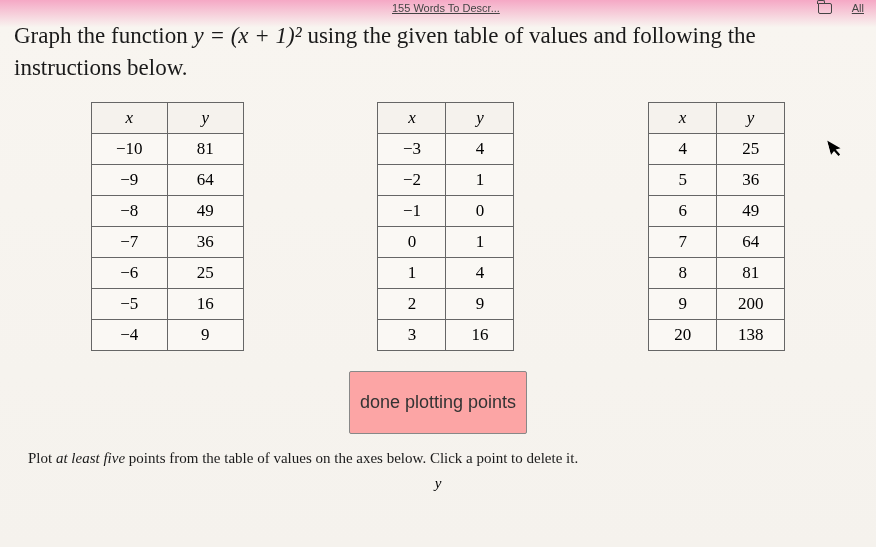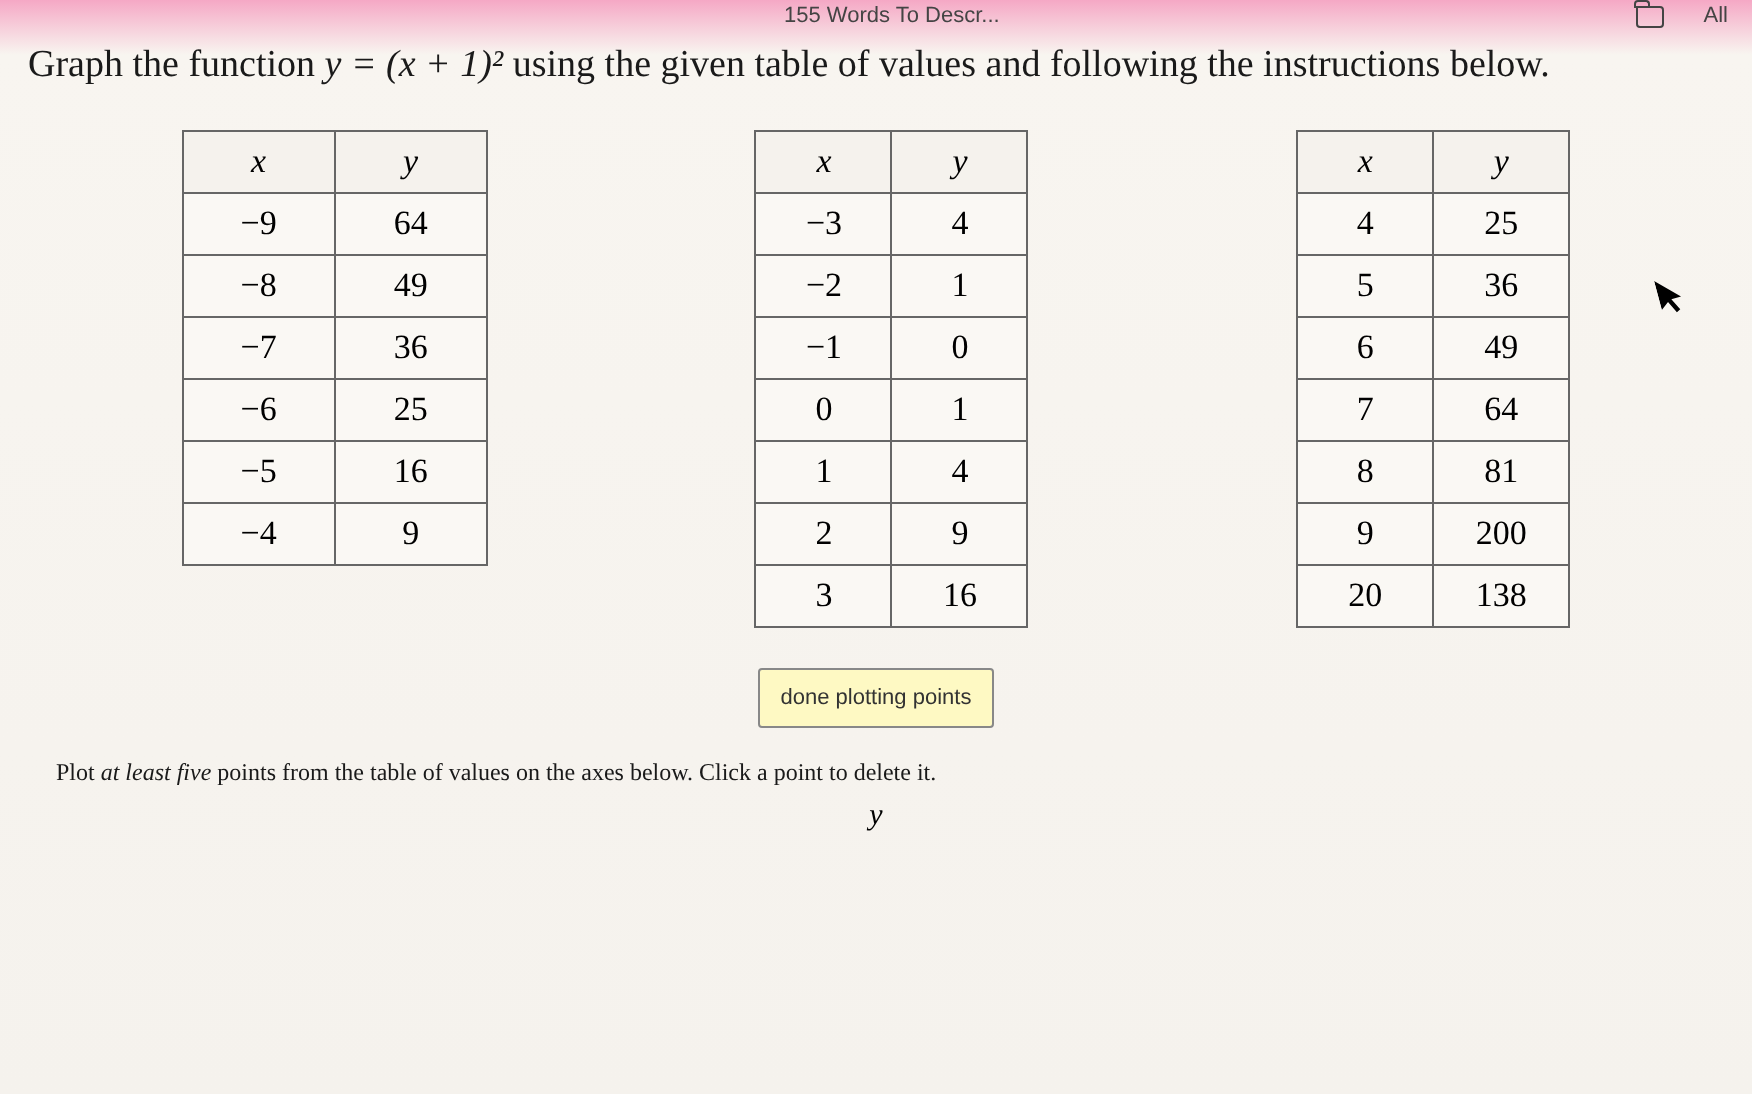--- a/index.html
+++ b/index.html
@@ -16,34 +16,35 @@
       position: relative;
     }
     .top-bar {
       display: flex;
       justify-content: space-between;
       align-items: center;
       padding: 2px 12px;
       font-size: 11px;
       color: #444;
       font-family: Arial, sans-serif;
+      text-decoration: underline;
     }
     .top-bar-left {
       margin-left: 380px;
     }
     .top-bar-right {
       display: flex;
       align-items: center;
       gap: 20px;
     }
     .content {
       padding: 4px 14px;
     }
     .question-text {
-      font-size: 19px;
+      font-size: 23px;
       line-height: 1.4;
       color: #1a1a1a;
       margin-bottom: 18px;
     }
     .italic {
       font-style: italic;
     }
     .tables-row {
       display: flex;
       justify-content: space-around;
@@ -71,31 +72,31 @@
     }
     .table2 th, .table2 td {
       width: 68px;
     }
     .table3 th, .table3 td {
       width: 68px;
     }
     .done-button {
       display: block;
       margin: 8px auto 14px auto;
-      padding: 8px 10px;
-      font-size: 11px;
+      padding: 20px 10px;
+      font-size: 18px;
       font-family: Arial, sans-serif;
-      background: #fef9c3;
+      background: #fca5a5;
       border: 1px solid #888;
       border-radius: 2px;
       color: #333;
       cursor: pointer;
     }
     .instruction-text {
-      font-size: 12px;
+      font-size: 15px;
       color: #1a1a1a;
       margin: 6px 14px;
       line-height: 1.4;
     }
     .axis-label {
       text-align: center;
       font-style: italic;
       font-size: 15px;
       margin-top: 6px;
     }
@@ -145,20 +146,24 @@
 
   <div class="tables-row">
 
     <table class="data-table table1">
       <tbody>
           <tr>
         <th>x</th>
         <th>y</th>
       </tr>
       <tr>
+            <td>−10</td>
+            <td>81</td>
+          </tr>
+      <tr>
             <td>−9</td>
             <td>64</td>
           </tr>
       <tr>
             <td>−8</td>
             <td>49</td>
           </tr>
       <tr>
             <td>−7</td>
             <td>36</td>

